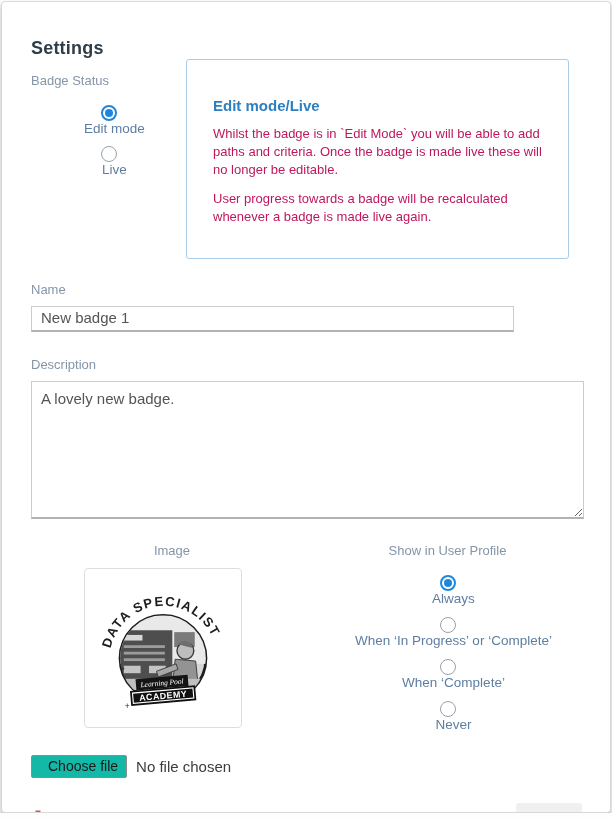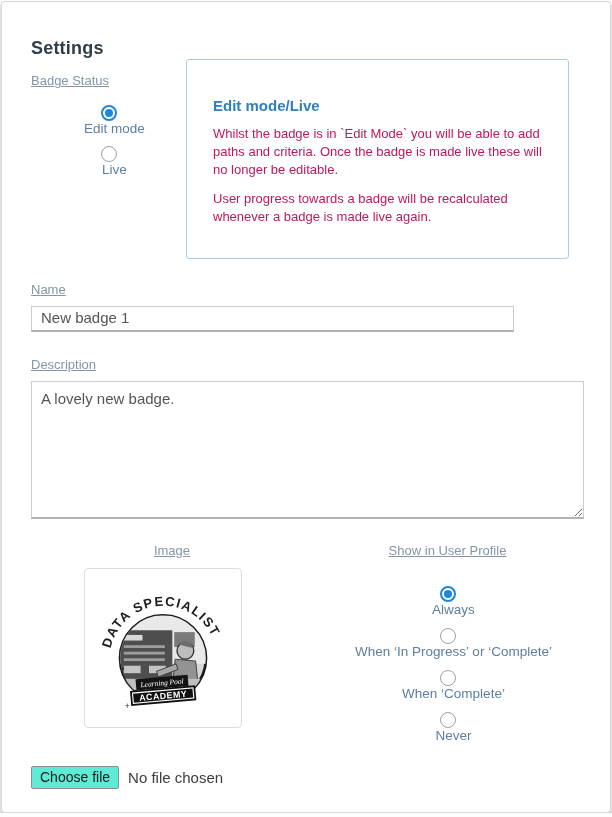--- a/index.html
+++ b/index.html
@@ -23,21 +23,20 @@
     margin-top: 36px;
     font-size: 18px;
     font-weight: bold;
     color: #2f3d49;
     letter-spacing: 0.2px;
   }
 
   .field-label {
     font-size: 13px;
     color: #8595a8;
-    text-decoration: underline;
   }
 
   
   .status-row { display: flex; margin-top: 0; }
   .status-col { width: 155px; flex: 0 0 155px; padding-top: 14px; }
   .radio-row {
     display: flex;
     align-items: center;
     margin-top: 17px;
     cursor: pointer;
@@ -132,34 +131,34 @@
     height: 160px;
     margin: 10px 0 0 53px;
     border: 1px solid #ddd;
     border-radius: 4px;
     background: #fff;
     display: flex;
     align-items: center;
     justify-content: center;
   }
   .profile-col { flex: 1; padding-top: 0; }
-  .profile-col .radio-row { margin-top: 28px; }
+  .profile-col .radio-row { margin-top: 17px; }
   .profile-col .radio-row + .radio-row { margin-top: 11px; }
 
   
   .file-row {
     display: flex;
     align-items: center;
     margin-top: 23px;
   }
   .file-button {
     border: 1px solid #8d8d8d;
     border-radius: 2px;
-    background: #5eead4;
-    padding: 2px 8px 3px 8px;
+    background: #14b8a6;
+    padding: 2px 8px 3px 16px;
     font-size: 14px;
     color: #1a1a1a;
     font-family: "Liberation Sans", sans-serif;
     cursor: pointer;
   }
   .file-status {
     margin-left: 9px;
     font-size: 15px;
     color: #3c3c3c;
   }

